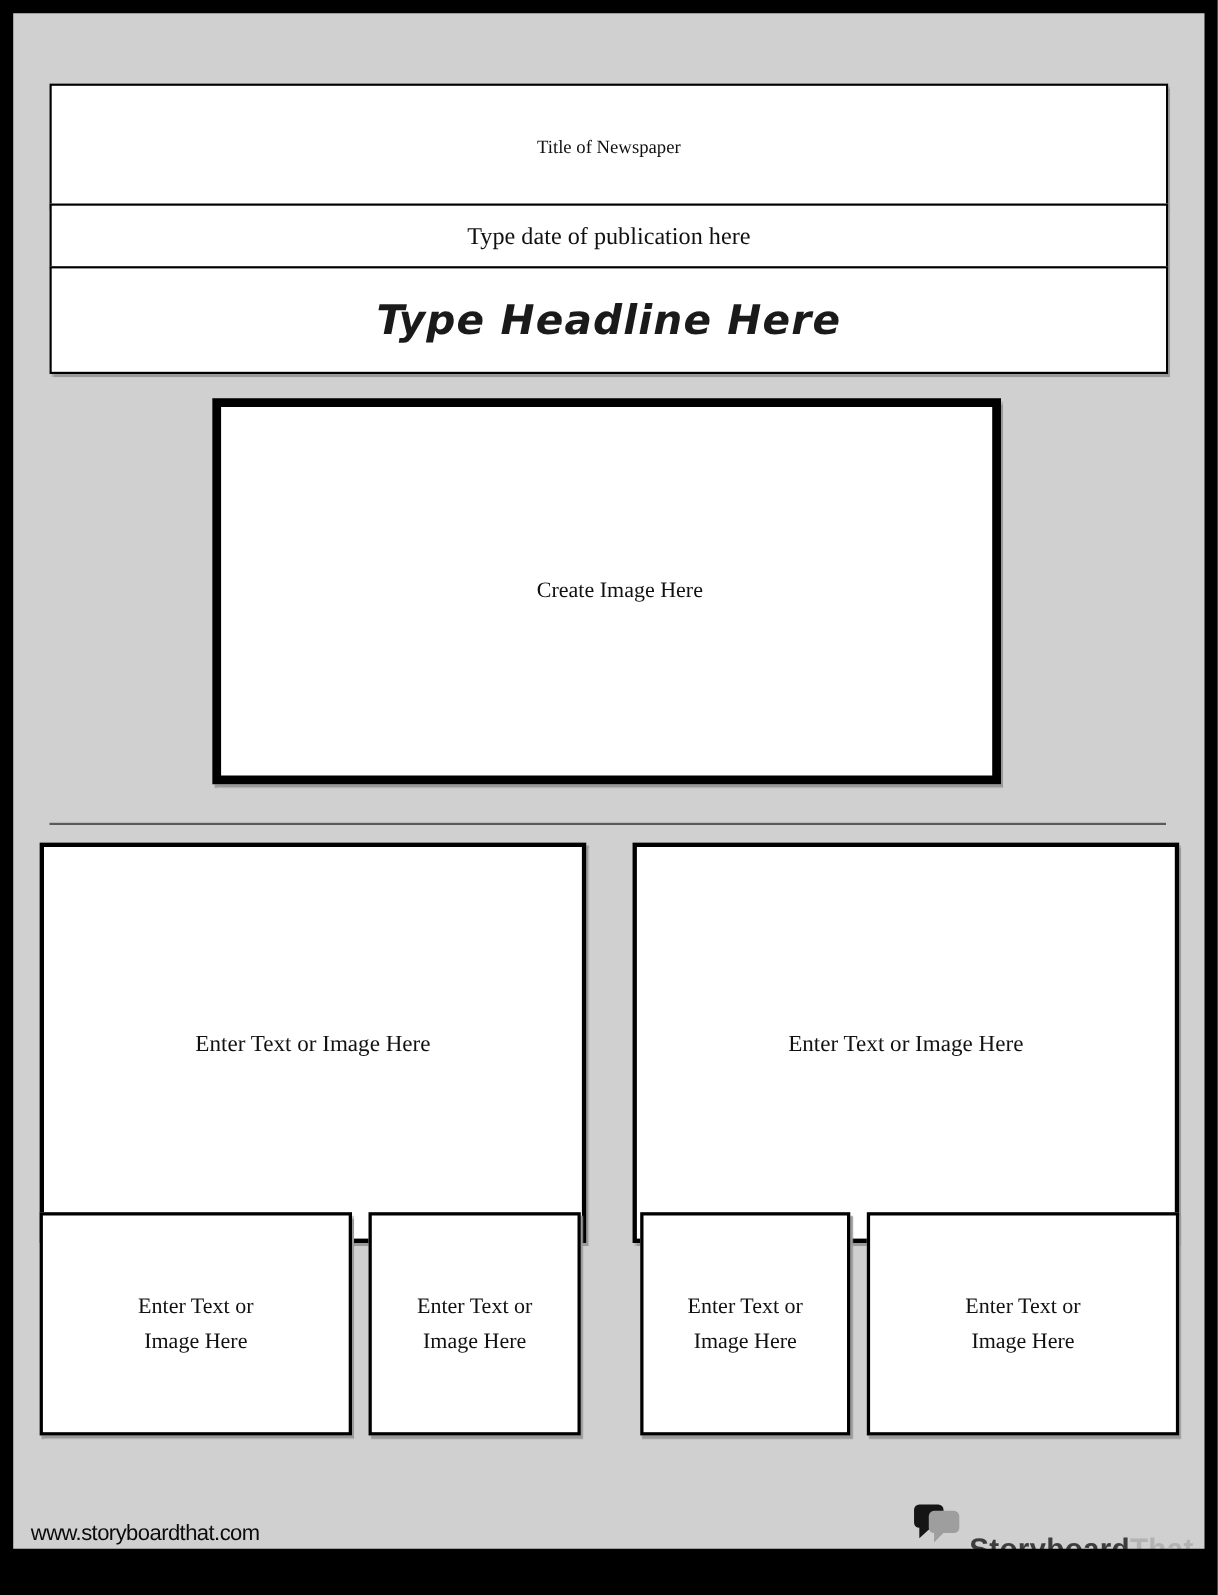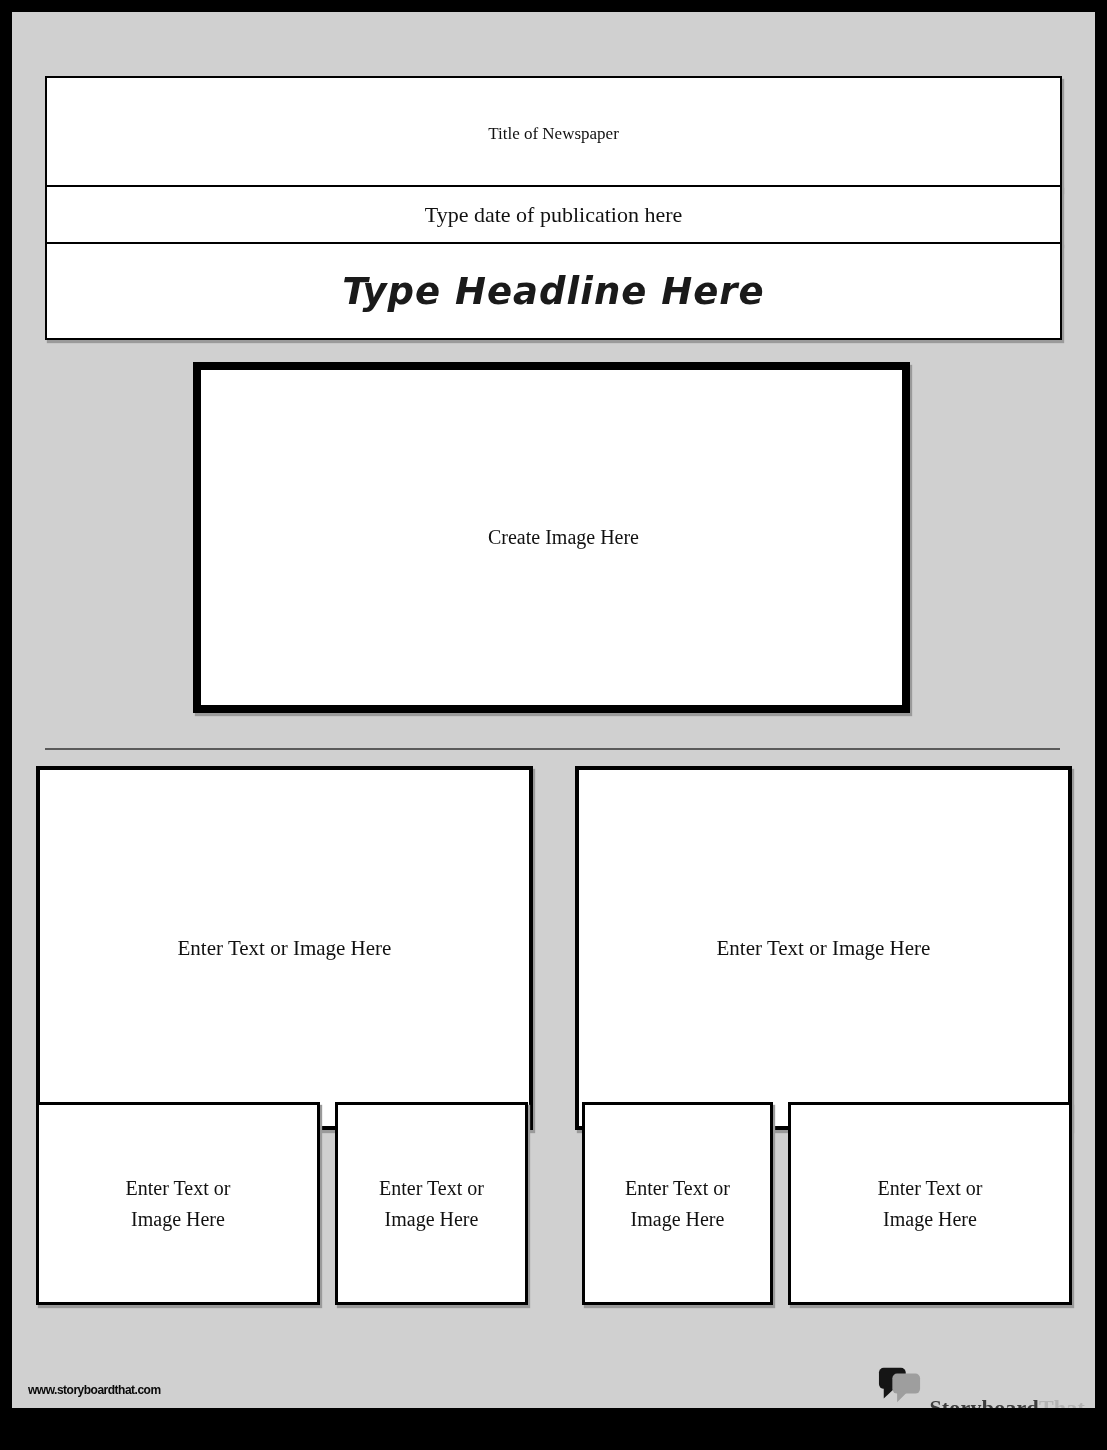--- a/index.html
+++ b/index.html
@@ -65,38 +65,38 @@
   #small-1 { left: 36px;  width: 284px; }
   #small-2 { left: 335px; width: 193px; }
   #small-3 { left: 582px; width: 191px; }
   #small-4 { left: 788px; width: 284px; }
   .ph { display: block; }
 
   #site-url {
     position: absolute;
     left: 28px; top: 1383px;
     font-family: "Liberation Sans", sans-serif;
-    font-weight: bold;
-    font-size: 12px;
+    font-weight: normal;
+    font-size: 20px;
     letter-spacing: -0.5px;
     color: #0a0a0a;
   }
   #brand {
     position: absolute;
     right: 22px; top: 1362px;
     height: 46px;
     display: flex;
     align-items: center;
     gap: 7px;
   }
   #brand-icon { width: 44px; height: 40px; }
   #brand-text {
-    font-family: Liberation Serif, serif;
+    font-family: Liberation Sans, sans-serif;
     font-weight: 600;
-    font-size: 22px;
+    font-size: 27px;
     letter-spacing: 0.2px;
     white-space: nowrap;
     margin-top: 46px;
   }
   #brand-text .dark  { color: #3d3d3d; }
   #brand-text .light { color: #b3b3b3; }
 </style>
 </head>
 <body>
 

